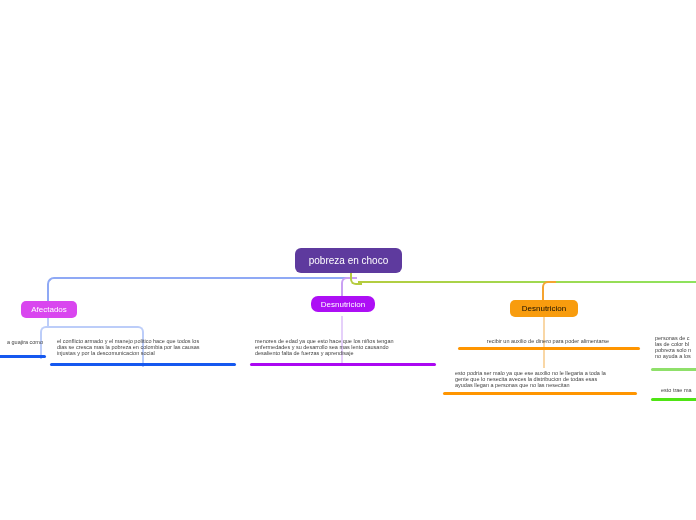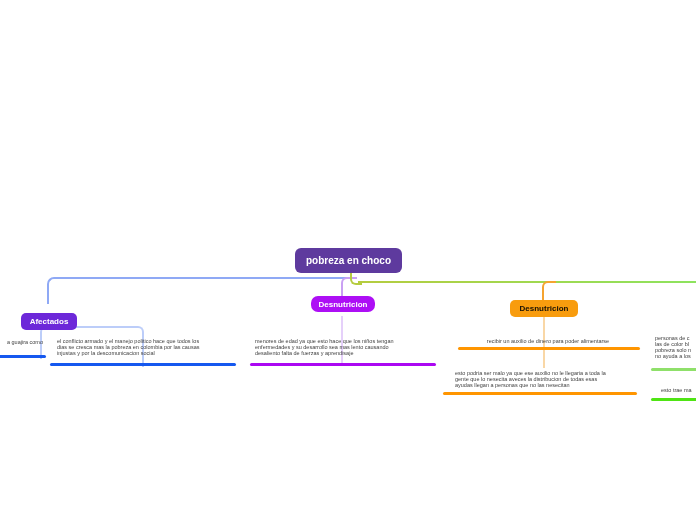--- a/index.html
+++ b/index.html
@@ -2,21 +2,21 @@
 <html><head>
 <meta charset="utf-8">
 <style>
   html,body{margin:0;padding:0;background:#ffffff;}
   .canvas{
     position:relative;width:696px;height:520px;background:#ffffff;
     overflow:hidden;font-family:"Liberation Sans",sans-serif;
   }
   .node{
     position:absolute;display:flex;align-items:center;justify-content:center;
-    color:#ffffff;font-weight:bold;border-radius:6px;white-space:nowrap;
+    color:#ffffff;font-weight:normal;border-radius:6px;white-space:nowrap;
   }
   .txt{
     position:absolute;font-size:5.5px;line-height:5.9px;color:#3f3f3f;
     white-space:pre-line;
   }
   .uline{position:absolute;height:3px;border-radius:2px;}
   .lin{position:absolute;}
 </style>
 </head>
 <body>
@@ -72,21 +72,21 @@
   <div class="txt" style="left:655px;top:336px;width:60px;">personas de c
 las de color bl
 pobreza solo n
 no ayuda a los</div>
   <div class="txt" style="left:661px;top:388px;width:40px;">esto trae ma</div>
 
   <div class="node" style="left:295px;top:248px;width:107px;height:25px;background:#5E3A9E;font-size:10px;">
     <span>pobreza en choco</span>
   </div>
 
-  <div class="node" style="left:21px;top:301px;width:56px;height:17px;background:#6d28d9;font-size:8px;border-radius:5px;margin-top:12px;">
+  <div class="node" style="left:21px;top:301px;width:56px;height:17px;background:#d946ef;font-size:8px;border-radius:5px;">
     <span>Afectados</span>
   </div>
 
   <div class="node" style="left:311px;top:296px;width:64px;height:16px;background:#AD0FF5;font-size:8px;border-radius:7px;">
     <span>Desnutricion</span>
   </div>
 
   <div class="node" style="left:510px;top:300px;width:68px;height:17px;background:#F89C0E;font-size:8px;border-radius:5px;color:#171004;">
     <span>Desnutricion</span>
   </div>

